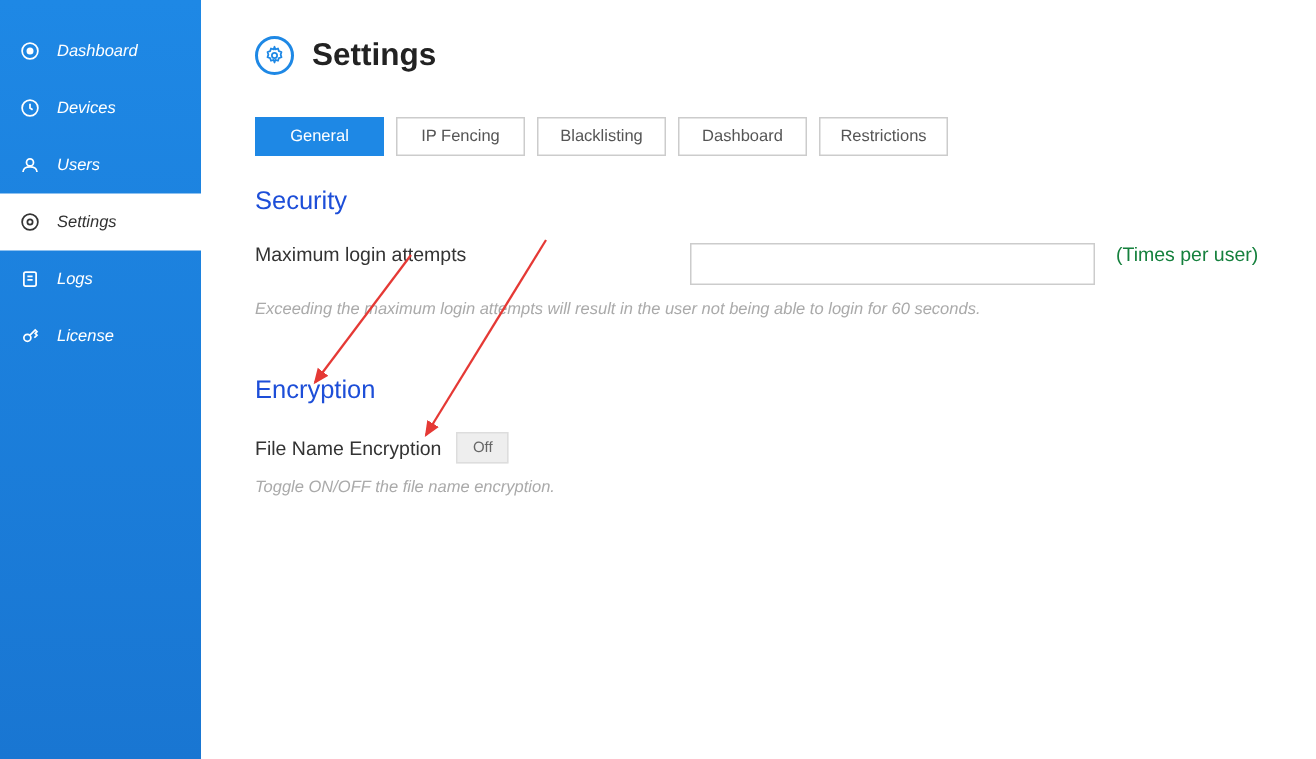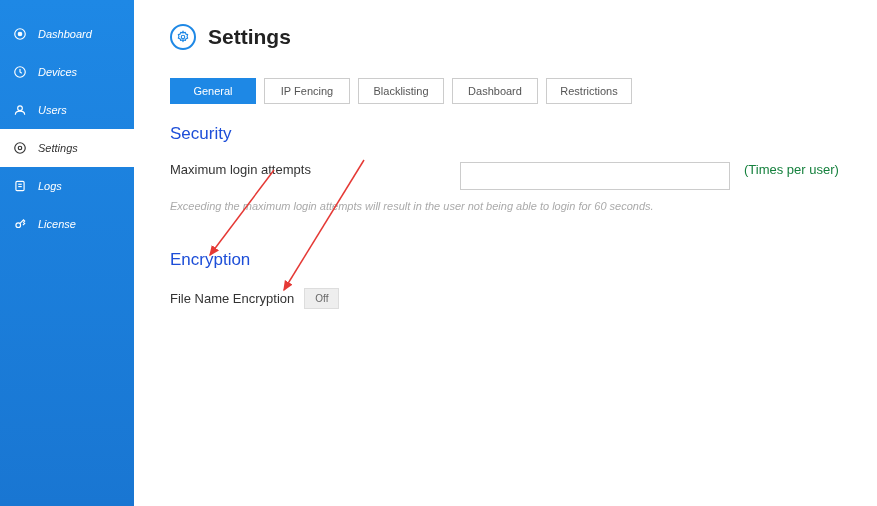--- a/index.html
+++ b/index.html
@@ -247,20 +247,21 @@
     <span class="form-suffix">(Times per user)</span>
   </div>
   <div class="help-text">Exceeding the maximum login attempts will result in the user not being able to login for 60 seconds.</div>
 
   <h2 class="section-title">Encryption</h2>
 
   <div class="encryption-row">
     <span class="encryption-label">File Name Encryption</span>
     <button class="toggle">Off</button>
   </div>
+  <div class="help-text">Toggle ON/OFF the file name encryption.</div>
 
   <svg class="annotation-arrows" width="743" height="506">
     <defs>
       <marker id="arrowhead" markerWidth="8" markerHeight="8" refX="6" refY="3" orient="auto">
         <polygon points="0 0, 7 3, 0 6" fill="#e53935"></polygon>
       </marker>
     </defs>
     <line x1="140" y1="170" x2="76" y2="255" stroke="#e53935" stroke-width="1.5" marker-end="url(#arrowhead)"></line>
     <line x1="230" y1="160" x2="150" y2="290" stroke="#e53935" stroke-width="1.5" marker-end="url(#arrowhead)"></line>
   </svg>

